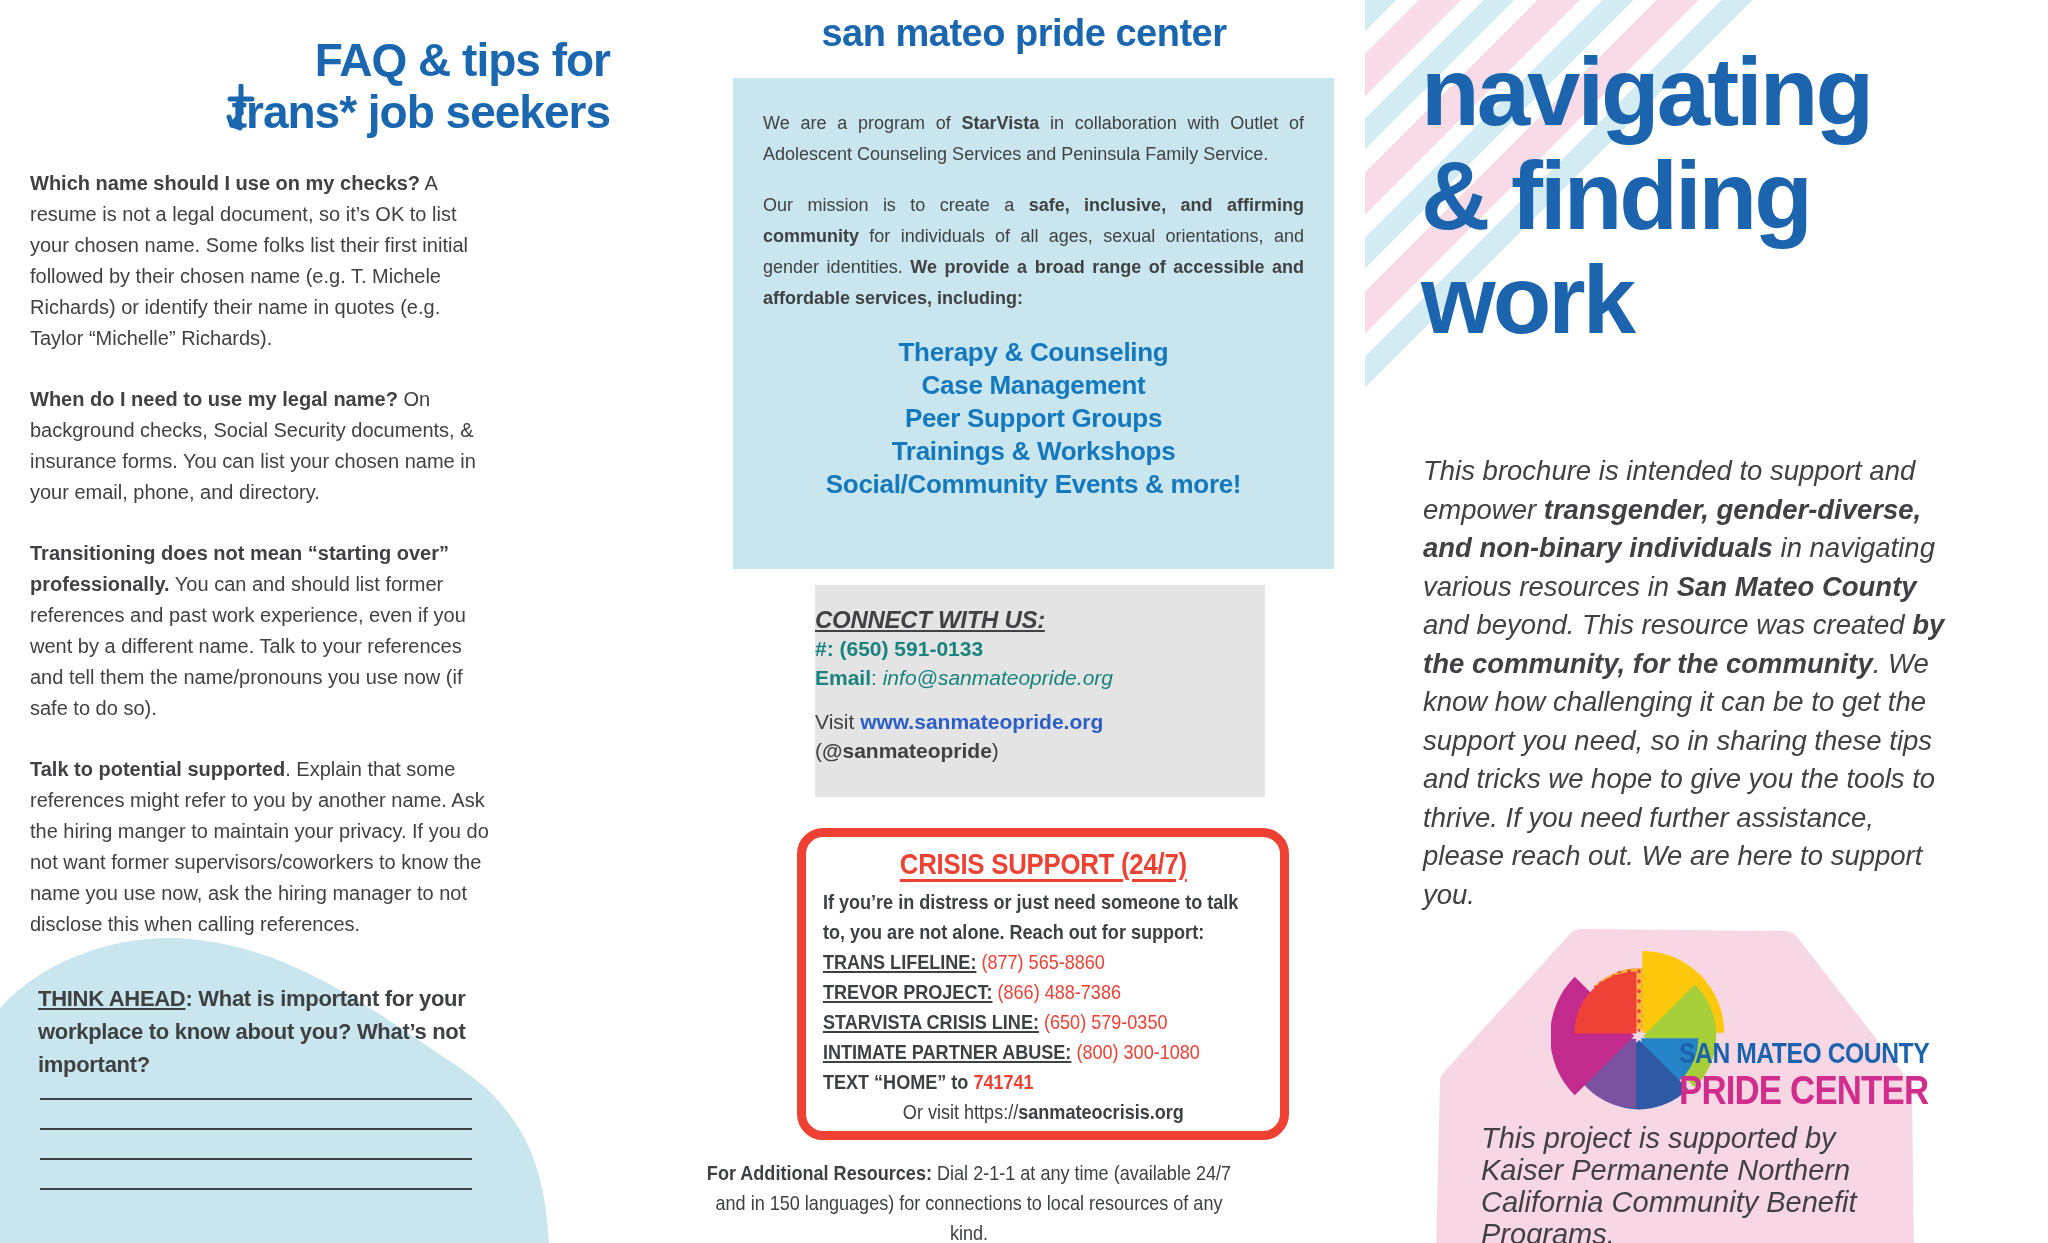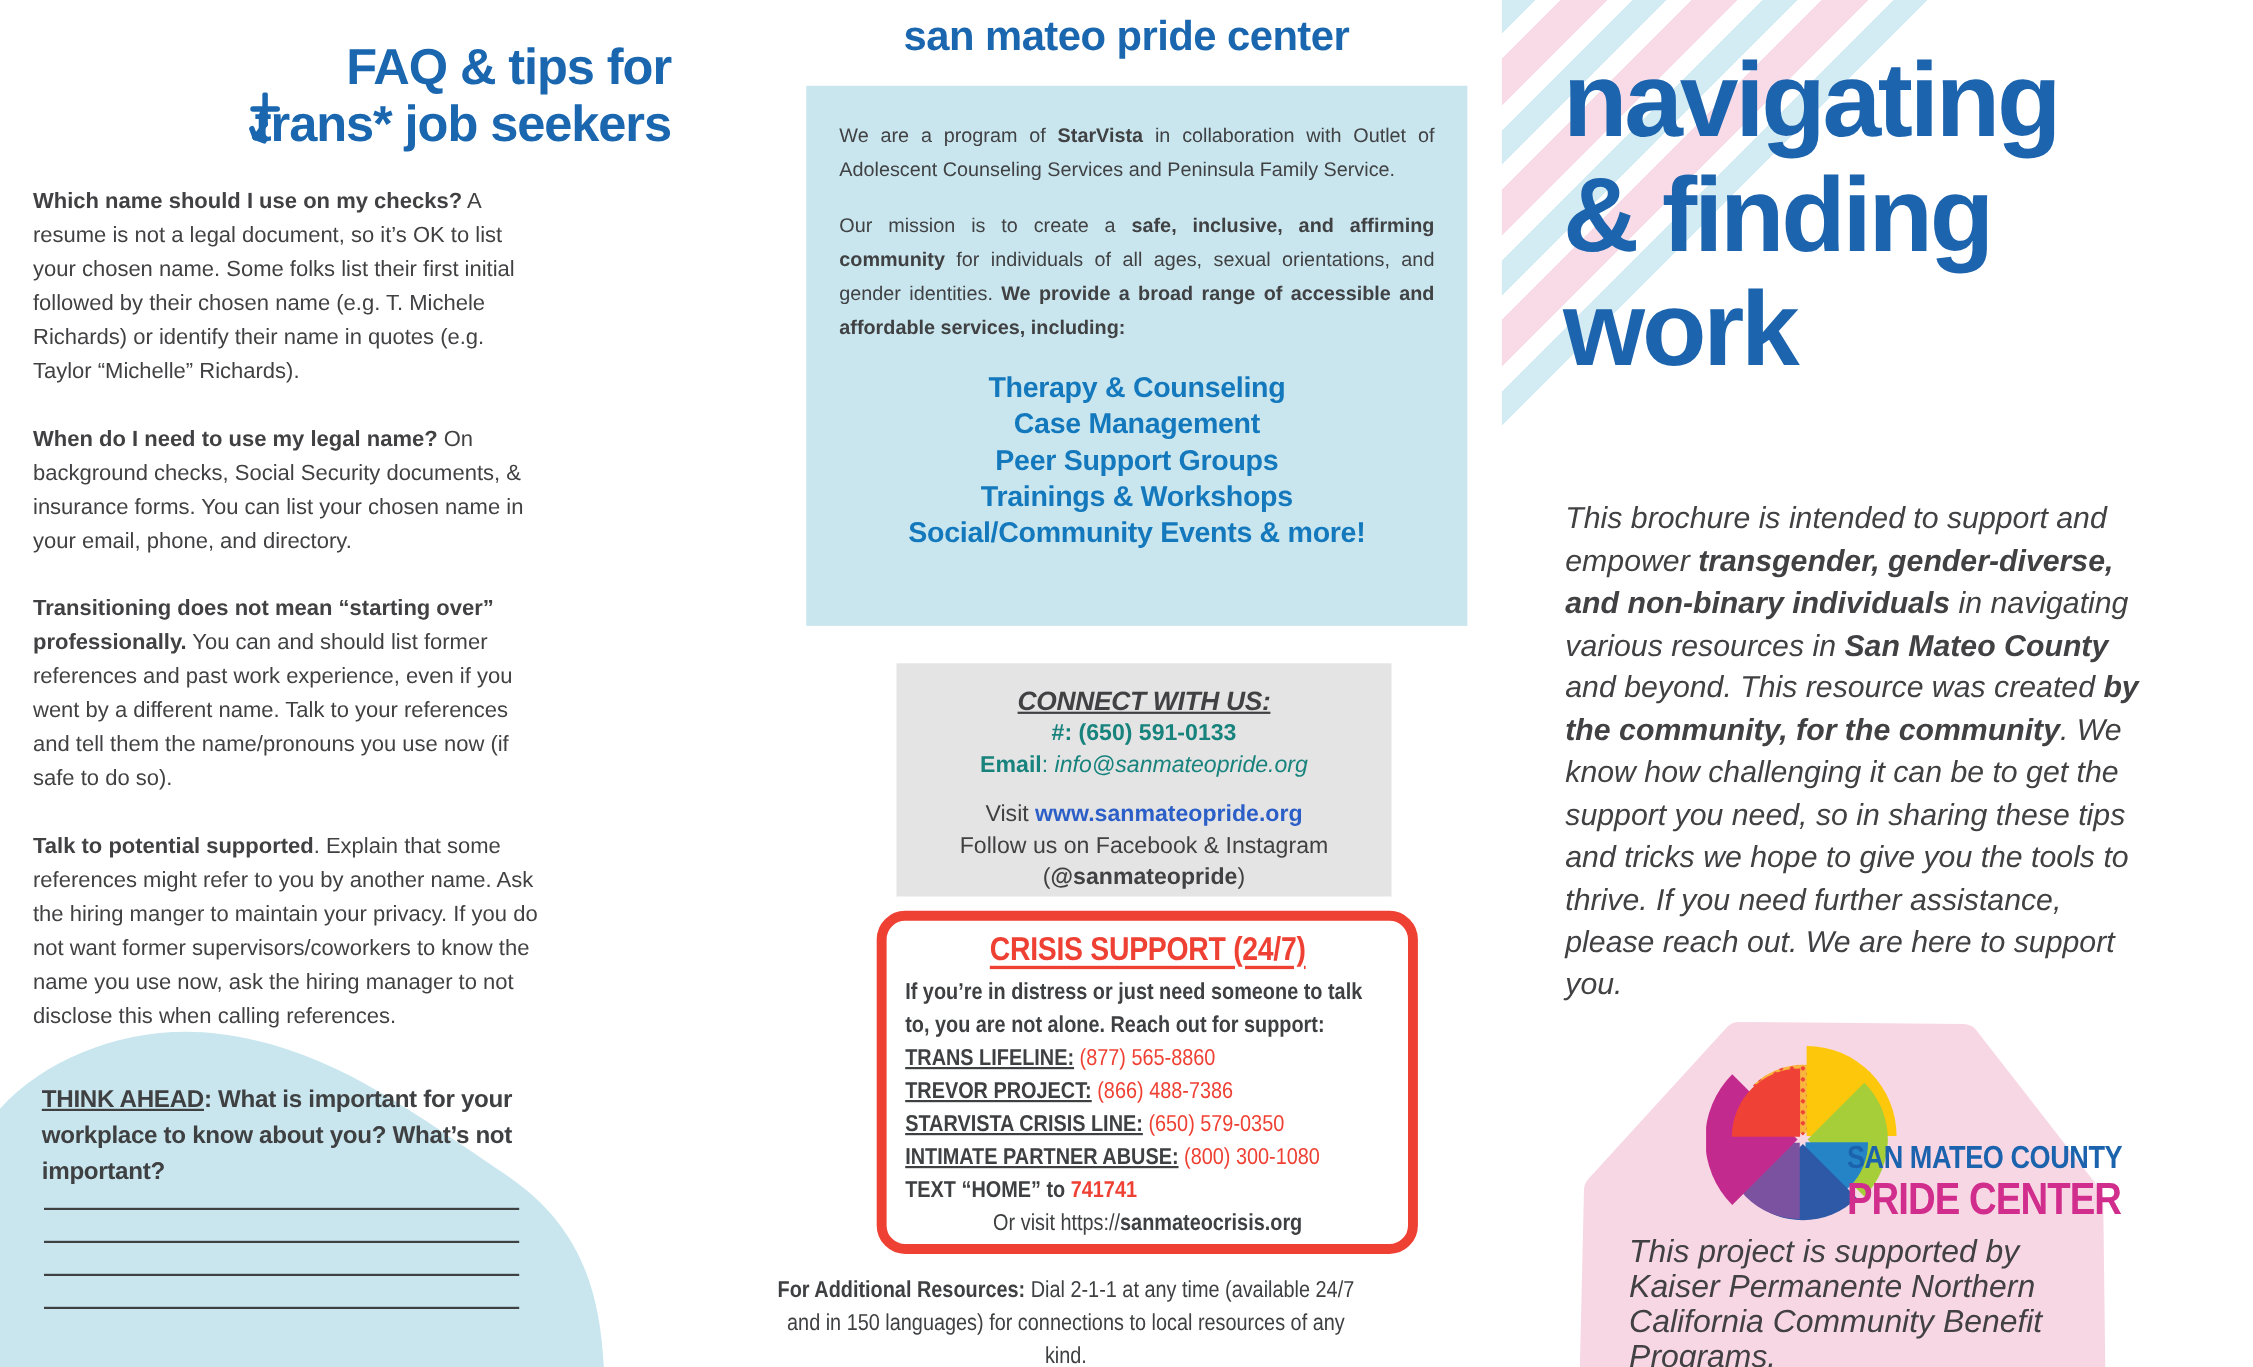--- a/index.html
+++ b/index.html
@@ -39,22 +39,22 @@
   .wl:first-child{margin-top:0}
 
   
   .m-title{position:absolute;left:0;right:0;top:12px;text-align:center;
     font-size:38px;font-weight:700;color:var(--blue);letter-spacing:-.5px}
   .about-box{position:absolute;left:50px;top:78px;width:601px;height:491px;
     background:var(--lblue);padding:30px 30px 0;overflow:hidden}
   .about-box p{font-size:18px;line-height:31px;text-align:justify;color:#404143;margin:0 0 20px}
   .services{margin-top:22px;text-align:center;font-weight:700;color:var(--mblue);
     font-size:26px;line-height:33px;letter-spacing:-.3px}
-  .connect-box{position:absolute;left:132px;top:603px;width:450px;height:212px;
-    background:var(--gray);text-align:center;padding-top:20px;
+  .connect-box{position:absolute;left:132px;top:585px;width:450px;height:212px;
+    background:var(--gray);padding-top:20px;
     font-size:21px;line-height:29px;color:var(--dark)}
   .connect-heading{font-size:24px;letter-spacing:-.3px}
   .connect-phone{font-weight:700;color:var(--teal)}
   .connect-email{color:var(--teal)}
   .connect-visit{margin-top:15px}
   .crisis-box{position:absolute;left:114px;top:828px;width:492px;height:312px;
     background:#fff;border:9px solid var(--red);border-radius:26px;padding:10px 16px 0}
   .crisis-inner{font-size:21px;line-height:30px;color:#3f4042}
   .crisis-title{text-align:center;color:var(--red);font-weight:700;font-size:30px;
     letter-spacing:-.3px;margin:2px 0 8px;text-decoration:underline;
@@ -133,21 +133,20 @@
         <div class="service-item">Trainings &amp; Workshops</div>
         <div class="service-item">Social/Community Events &amp; more!</div>
       </div>
   </div>
 
   <div class="connect-box">
     <div class="connect-heading"><span class="bi u">CONNECT WITH US:</span></div>
     <div class="connect-phone">#: (650) 591-0133</div>
     <div class="connect-email"><span class="b">Email</span><span>: </span><span class="i">info@sanmateopride.org</span></div>
     <div class="connect-visit"><span>Visit </span><span class="link">www.sanmateopride.org</span></div>
-    <div>Follow us on Facebook &amp; Instagram</div>
     <div><span>(</span><span class="b">@sanmateopride</span><span>)</span></div>
   </div>
 
   <div class="crisis-box">
     <div class="crisis-inner cx">
       <div class="crisis-title">CRISIS SUPPORT (24/7)</div>
       <div class="crisis-intro">If you’re in distress or just need someone to talk to, you are not alone. Reach out for support:</div>
       <div>
           <div class="hotline-item"><span class="b u">TRANS LIFELINE:</span><span class="red"> (877) 565-8860</span></div>
           <div class="hotline-item"><span class="b u">TREVOR PROJECT:</span><span class="red"> (866) 488-7386</span></div>

